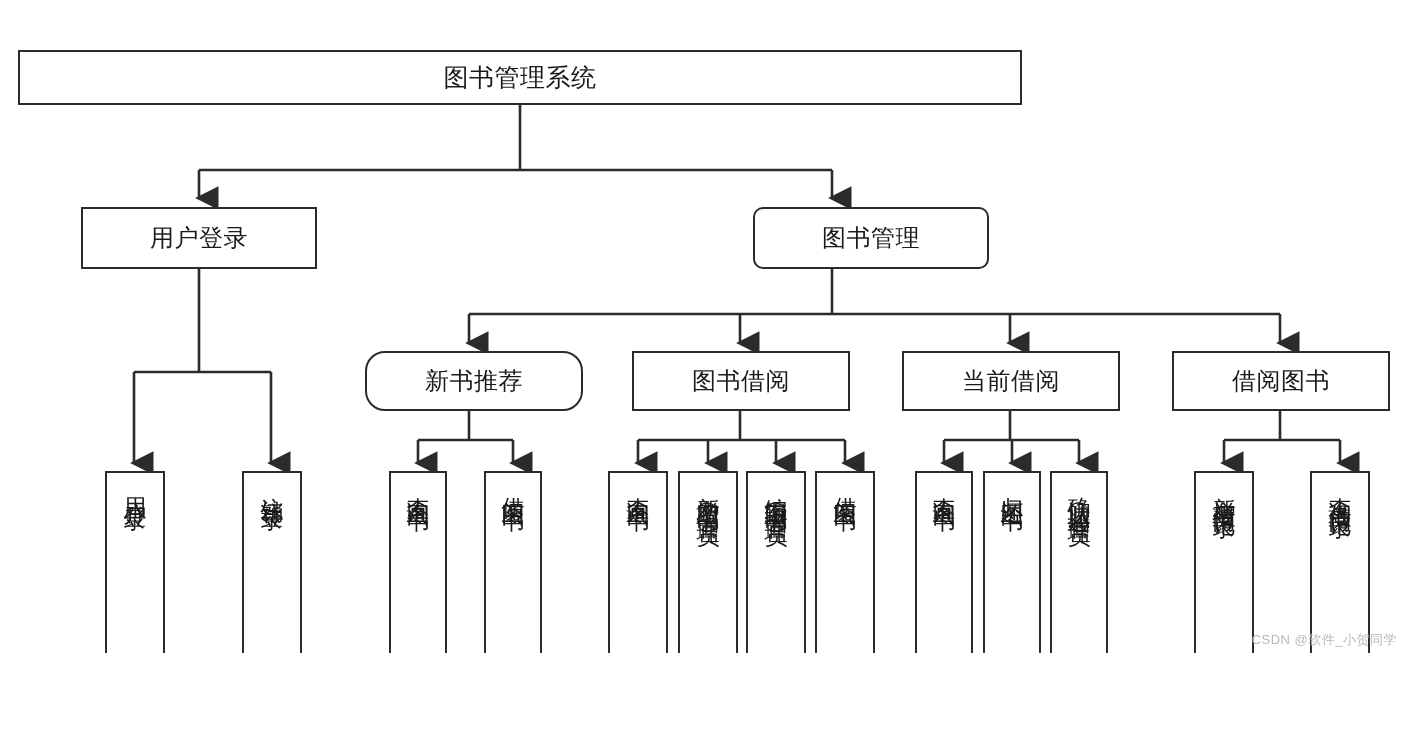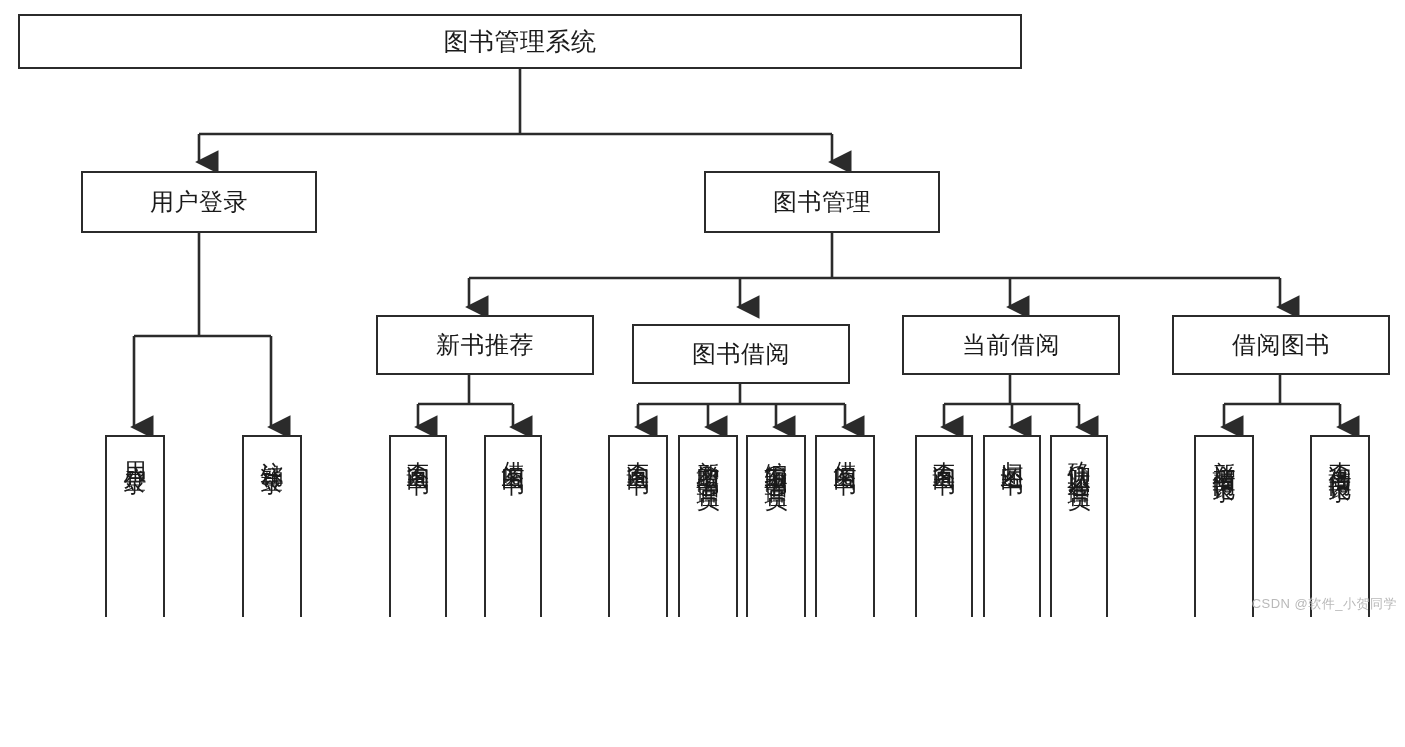--- a/index.html
+++ b/index.html
@@ -9,20 +9,21 @@
   }
   body {
     font-family: "Liberation Sans", "DejaVu Sans", sans-serif;
   }
   #canvas {
     position: relative;
     width: 1405px;
     height: 617px;
     background: #ffffff;
     overflow: hidden;
+    margin-top: 36px;
   }
   svg.layer {
     position: absolute;
     top: 0;
     left: 0;
     width: 1405px;
     height: 747px;
   }
   .node-box {
     position: absolute;
@@ -125,28 +126,28 @@
     </g>
   </svg>
 
   <div class="node-box lv1" style="left:18px; top:14px; width:1004px; height:55px;">
     <span class="node-label">图书管理系统</span>
   </div>
 
   <div class="node-box lv2" style="left:81px; top:171px; width:236px; height:62px;">
     <span class="node-label">用户登录</span>
   </div>
-  <div class="node-box lv2" style="left:704px; top:171px; width:236px; height:62px;">
+  <div class="node-box lv2" style="left:753px; top:171px; width:236px; height:62px;border-radius:10px;">
     <span class="node-label">图书管理</span>
   </div>
 
-  <div class="node-box lv3" style="left:376px; top:315px; width:218px; height:60px;">
+  <div class="node-box lv3" style="left:365px; top:315px; width:218px; height:60px;border-radius:20px;">
     <span class="node-label">新书推荐</span>
   </div>
-  <div class="node-box lv3" style="left:632px; top:324px; width:218px; height:60px;">
+  <div class="node-box lv3" style="left:632px; top:315px; width:218px; height:60px;">
     <span class="node-label">图书借阅</span>
   </div>
   <div class="node-box lv3" style="left:902px; top:315px; width:218px; height:60px;align-items:center;">
     <span class="node-label">当前借阅</span>
   </div>
   <div class="node-box lv3" style="left:1172px; top:315px; width:218px; height:60px;">
     <span class="node-label">借阅图书</span>
   </div>
 
   <div class="node-box leaf" style="left:105px; top:435px; width:60px; height:299px;">

